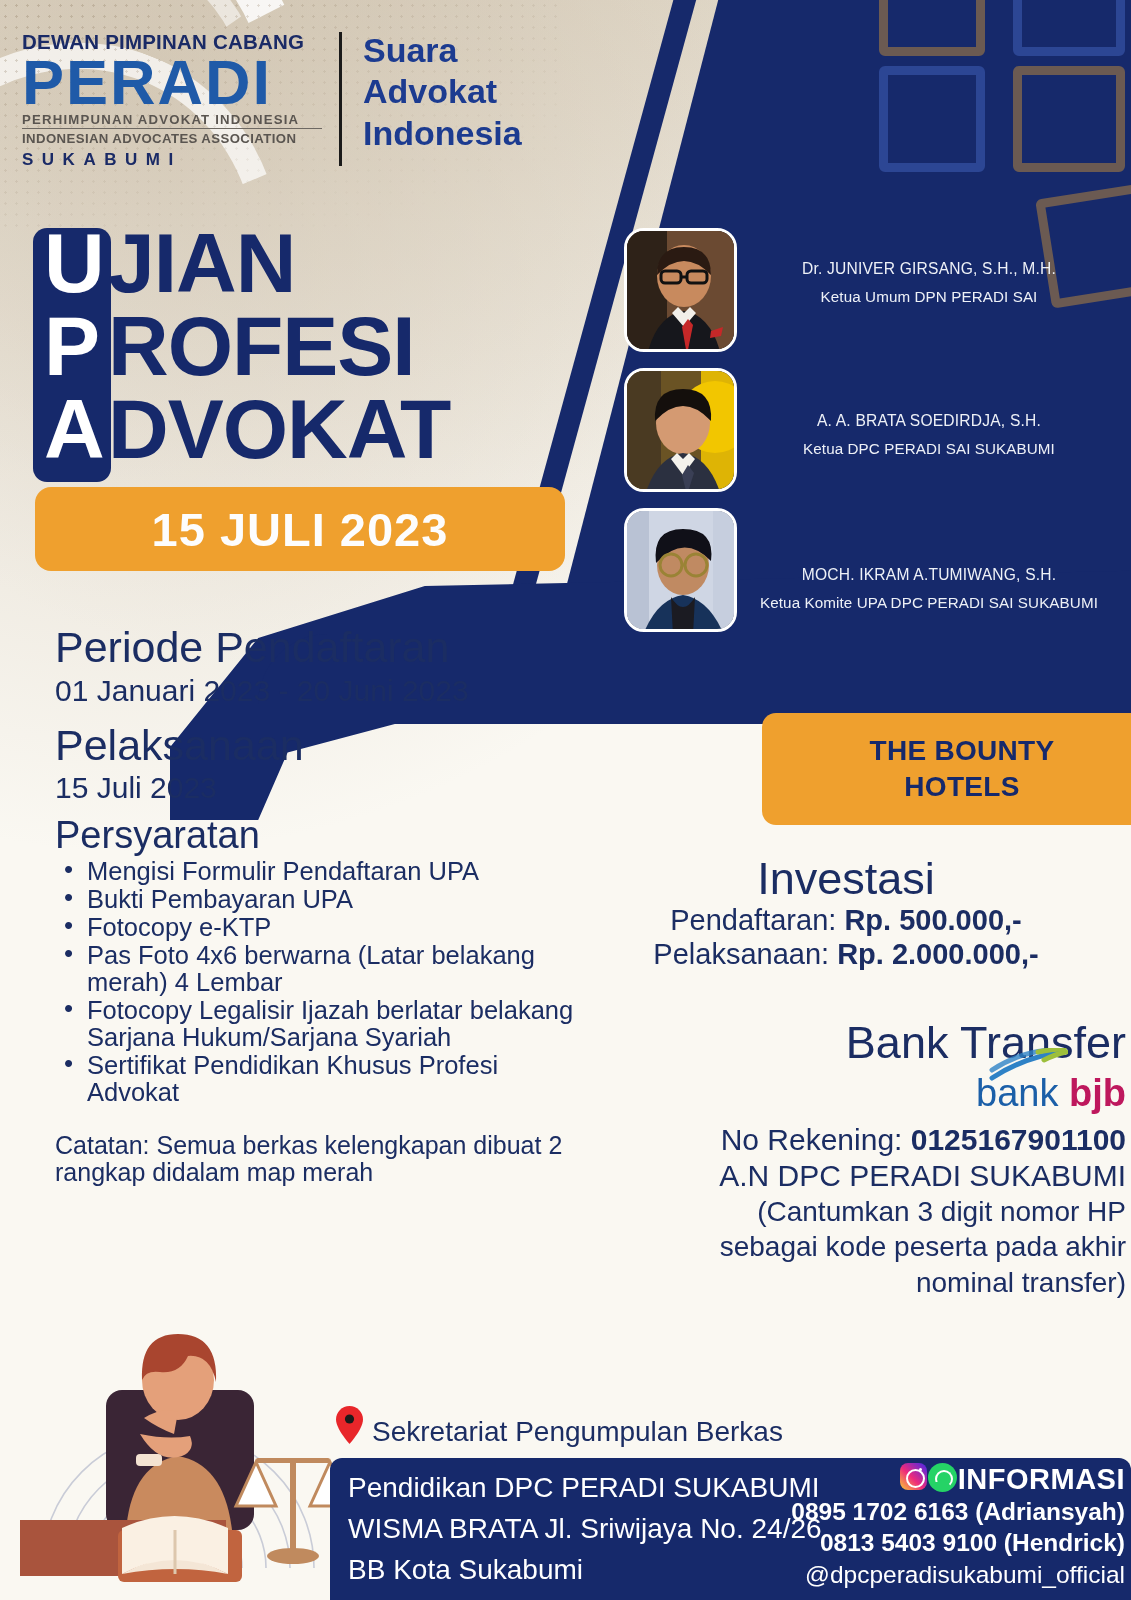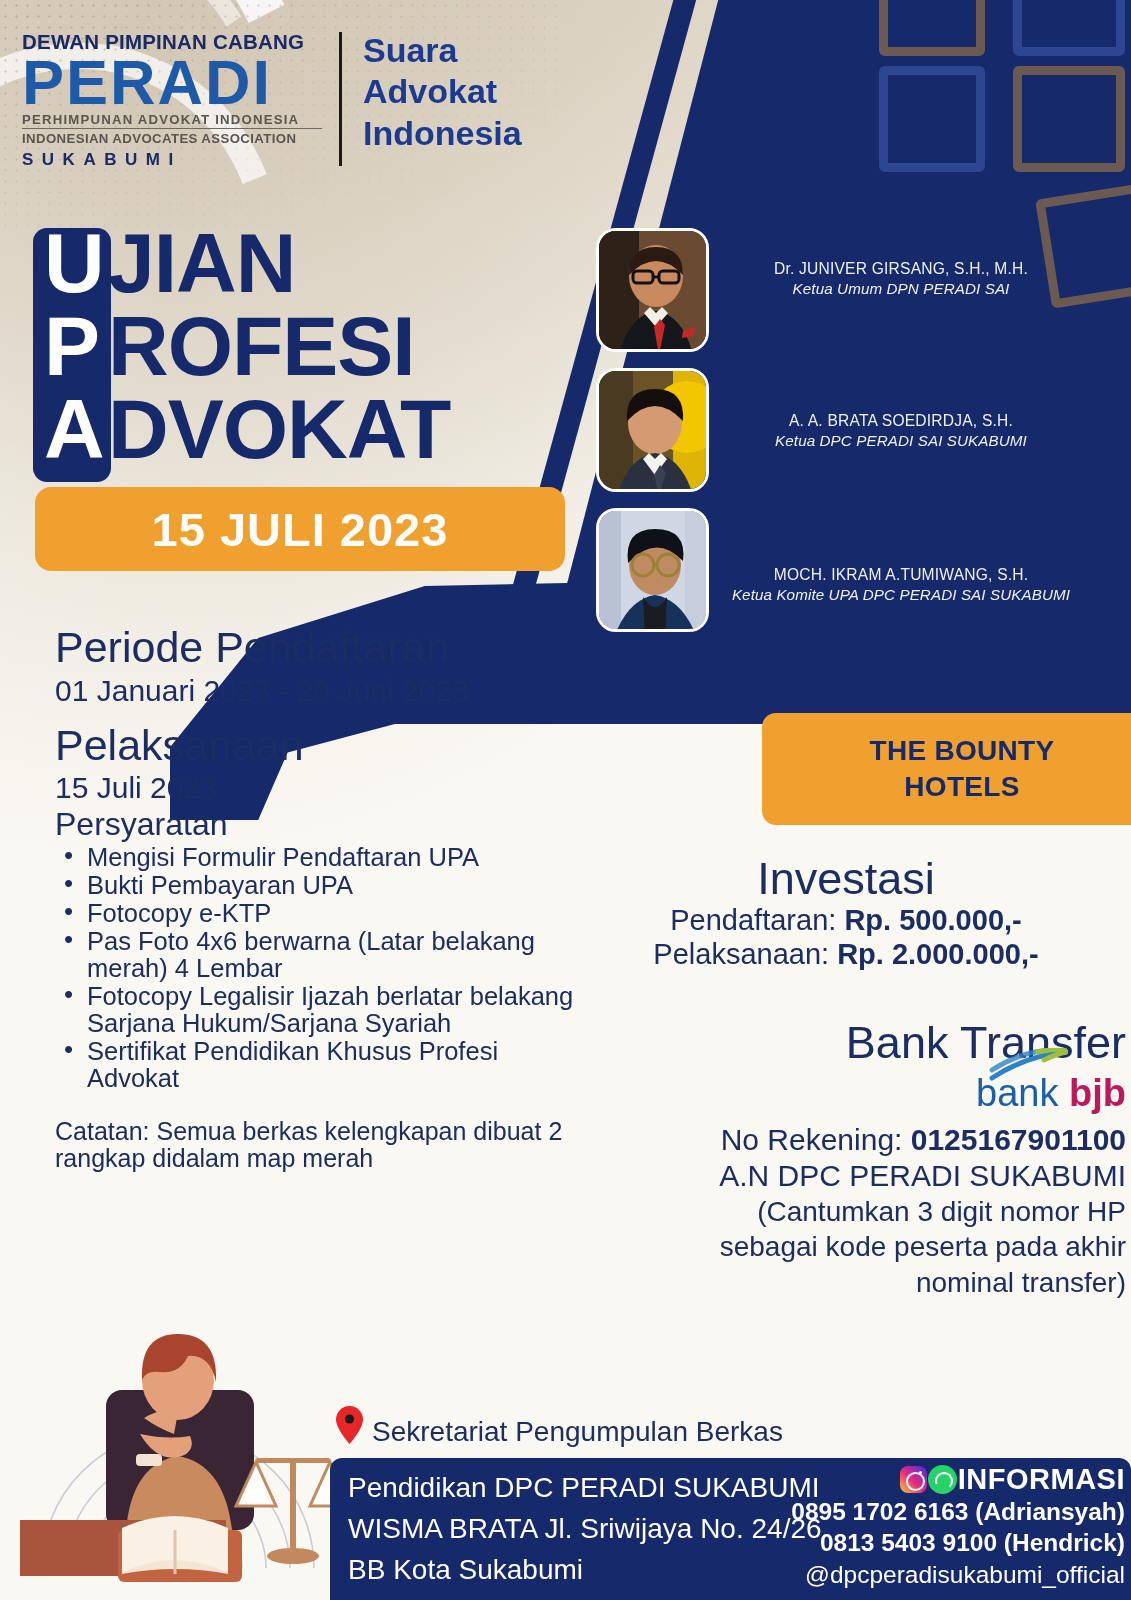--- a/index.html
+++ b/index.html
@@ -96,39 +96,39 @@
   .title-lines div { font-size: 84px; letter-spacing: -1px; }
 
   .date-pill {
     position: absolute; left: 35px; top: 487px; width: 530px; height: 84px;
     background: #efa02e; border-radius: 16px;
     display: flex; align-items: center; justify-content: center;
   }
   .date-pill span { color: #fdfdfd; font-size: 47px; font-weight: bold; letter-spacing: 1px; }
 
   
-  .speakers { position: absolute; left: 596px; top: 228px; width: 480px; }
+  .speakers { position: absolute; left: 624px; top: 228px; width: 480px; }
   .speaker { position: relative; height: 127px; margin-bottom: 13px; }
   .sp-photo {
     position: absolute; left: 0; top: 0; width: 113px; height: 124px;
     border-radius: 20px; border: 3px solid #fff; overflow: hidden; background:#223;
   }
   .sp-txt { position: absolute; left: 125px; width: 360px; text-align: center; color: #eef1f7; }
   .sp-name { font-size: 15.6px; letter-spacing: .2px; }
-  .sp-role { font-size: 15.2px; letter-spacing: .1px; margin-top: 2px; font-style: italic; }
+  .sp-role { font-size: 15.2px; letter-spacing: .1px; margin-top: 10px; }
   .sp1 .sp-txt { top: 32px; }
   .sp2 .sp-txt { top: 44px; }
   .sp3 .sp-txt { top: 58px; }
 
   
   .info { position: absolute; left: 55px; top: 625px; width: 520px; color: #1b2d63; }
   .h-big { font-size: 43px; font-weight: normal; line-height: 1.06; }
   .h-sub { font-size: 30px; line-height: 1.2; margin-top: 2px; }
   .gap-a { height: 14px; }
-  .req-title { font-size: 32px; margin-top: 2px; line-height: 1.05; }
+  .req-title { font-size: 38px; margin-top: 10px; line-height: 1.05; }
   ul.req { list-style: none; margin-top: 2px; }
   ul.req li {
     position: relative; padding-left: 32px; font-size: 25.5px;
     line-height: 1.06; margin-bottom: 1px;
   }
   ul.req li::before {
     content: "•"; position: absolute; left: 9px; top: -2px; font-size: 26px;
   }
   .note { font-size: 25px; line-height: 1.08; margin-top: 26px; }
 
@@ -162,21 +162,21 @@
   .sekre-label {
     position: absolute; left: 372px; top: 1416px; font-size: 28px; color: #1b2d63;
   }
   .pin { position: absolute; left: 336px; top: 1406px; width: 27px; height: 38px; }
   .footer-bar {
     position: absolute; left: 330px; top: 1458px; width: 801px; height: 142px;
     background: #16296b; border-top-left-radius: 12px; border-top-right-radius: 12px;
   }
   .addr { position: absolute; left: 348px; top: 1468px; color: #fff; font-size: 28px; line-height: 1.46; }
   .contact { position: absolute; right: 6px; top: 1463px; text-align: right; color: #fff; width: 420px; }
-  .contact .hdr { display: flex; justify-content: flex-end; align-items: center; gap: 1px; }
+  .contact .hdr { display: flex; justify-content: flex-end; align-items: flex-start; gap: 1px; }
   .contact .hdr span.t { font-size: 29px; font-weight: bold; letter-spacing: .5px; }
   .contact .ln { font-size: 24.5px; font-weight: bold; line-height: 1.28; }
   .contact .ig { font-size: 24.5px; line-height: 1.3; }
 
   .ig-icon { width: 27px; height: 27px; border-radius: 8px; position: relative;
     background: linear-gradient(45deg,#f9ce34,#ee2a7b 45%,#6228d7 90%); }
   .ig-icon::before { content:""; position:absolute; left:6px; top:6px; width:15px; height:15px; border:2.3px solid #fff; border-radius:50%; }
   .ig-icon::after { content:""; position:absolute; right:4.5px; top:4.5px; width:3.6px; height:3.6px; background:#fff; border-radius:50%; }
   .wa-icon { width: 29px; height: 29px; border-radius: 50%; background:#25d366; position:relative; }
   .wa-icon::before { content:""; position:absolute; left:7px; top:6.5px; width:14px; height:14px; border:2.6px solid #fff; border-radius:50%; border-bottom-color:transparent;}

